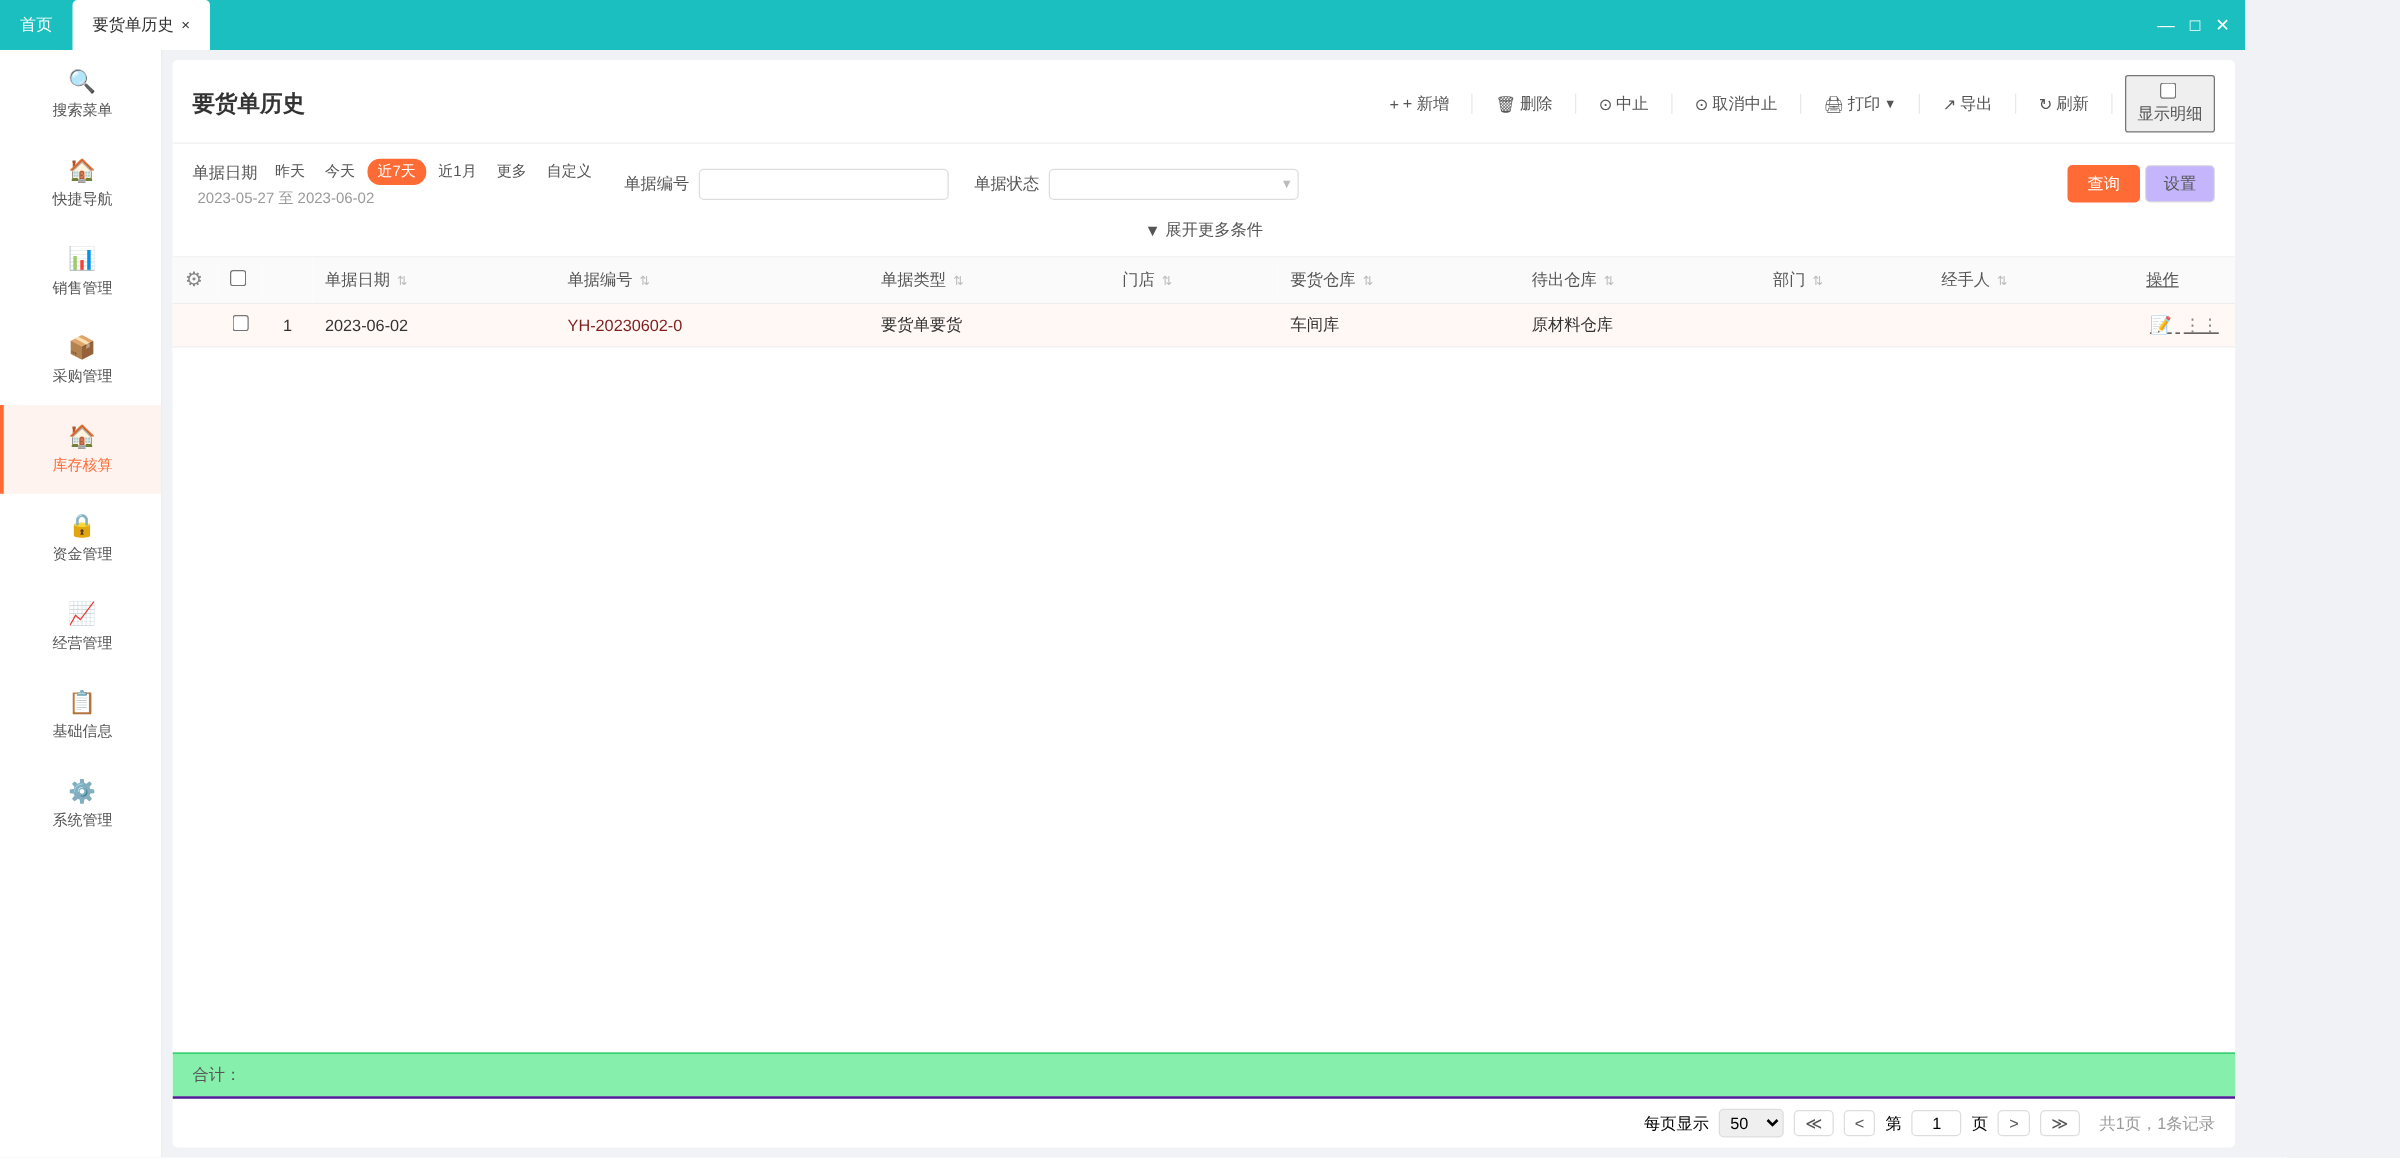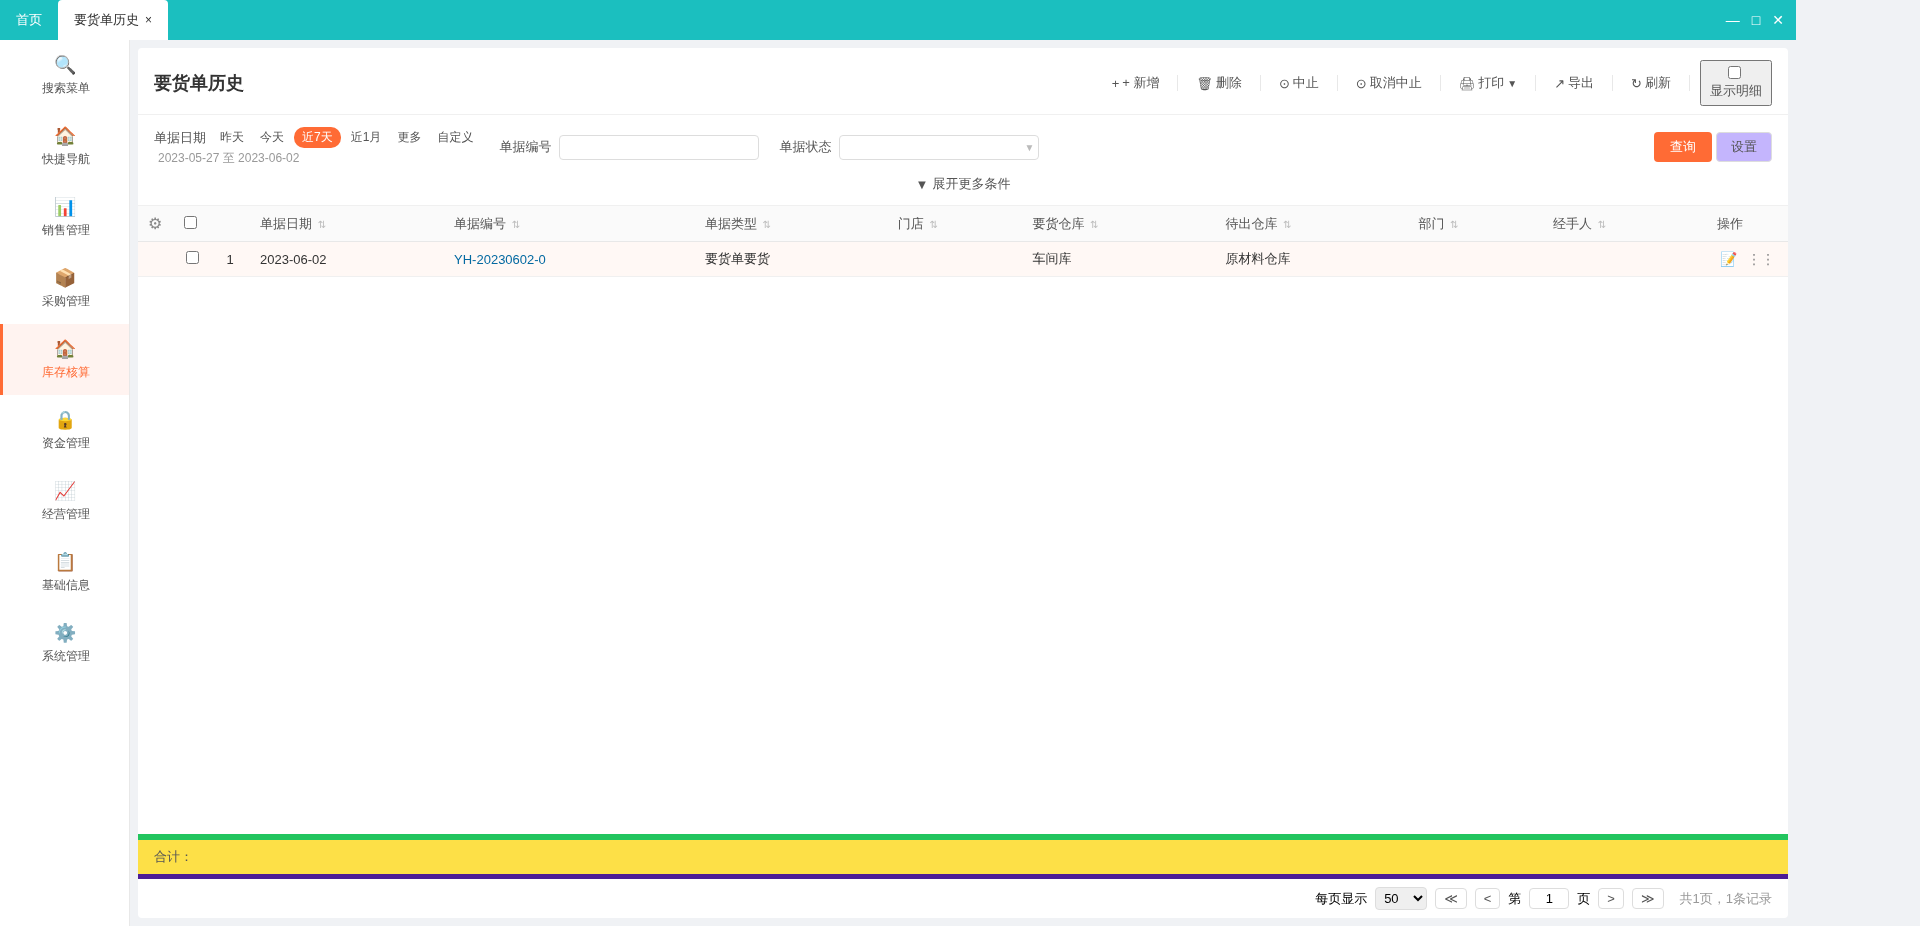--- a/index.html
+++ b/index.html
@@ -58,31 +58,31 @@
     
     
     .table-area { flex: 1; overflow: auto; }
     .data-table { width: 100%; border-collapse: collapse; font-size: 13px; }
     .data-table th { background: #fafafa; padding: 8px 10px; text-align: left; color: #555; font-weight: normal; border-bottom: 1px solid #e8e8e8; white-space: nowrap; position: sticky; top: 0; }
     .data-table td { padding: 8px 10px; border-bottom: 1px solid #f0f0f0; color: #333; white-space: nowrap; }
     .data-table tr.row-hover { background: #fff8f5; }
     .col-settings { width: 36px; text-align: center; }
     .col-checkbox { width: 36px; text-align: center; }
     .col-num { width: 40px; text-align: center; color: #999; }
-    .link-text { color: #0369a1; cursor: pointer; text-decoration: none; }
+    .link-text { color: #7f1d1d; cursor: pointer; text-decoration: none; }
     .sort-icon { color: #bbb; font-size: 10px; margin-left: 2px; }
-    .col-actions { width: 80px; text-align: center; }
+    .col-actions { width: 80px; text-align: center; text-decoration: underline; }
     .action-icon { cursor: pointer; color: #888; margin: 0 3px; font-size: 14px; }
     
     
-    .table-footer { background: #fde047; border-top: 6px solid #22c55e; padding: 8px 16px; display: flex; }
+    .table-footer { background: #86efac; border-top: 1px solid #22c55e; padding: 8px 16px; display: flex; }
     .total-label { color: #555; font-size: 13px; }
     
     
-    .pagination-bar { display: flex; align-items: center; justify-content: flex-end; padding: 8px 16px; border-top: 5px solid #4c1d95; gap: 8px; font-size: 13px; }
+    .pagination-bar { display: flex; align-items: center; justify-content: flex-end; padding: 8px 16px; border-top: 2px solid #4c1d95; gap: 8px; font-size: 13px; }
     .page-size-select { border: 1px solid #ddd; border-radius: 4px; padding: 2px 4px; font-size: 13px; cursor: pointer; }
     .page-nav-btn { border: 1px solid #ddd; border-radius: 4px; padding: 2px 8px; cursor: pointer; background: #fff; color: #555; font-size: 13px; }
     .page-nav-btn:disabled { color: #ccc; cursor: not-allowed; }
     .page-input { border: 1px solid #ddd; border-radius: 4px; padding: 2px 6px; width: 40px; text-align: center; font-size: 13px; }
     
     
     input[type="checkbox"] { cursor: pointer; accent-color: #1bbfbf; }
     
     
     .v-divider { width: 1px; height: 16px; background: #e8e8e8; }

